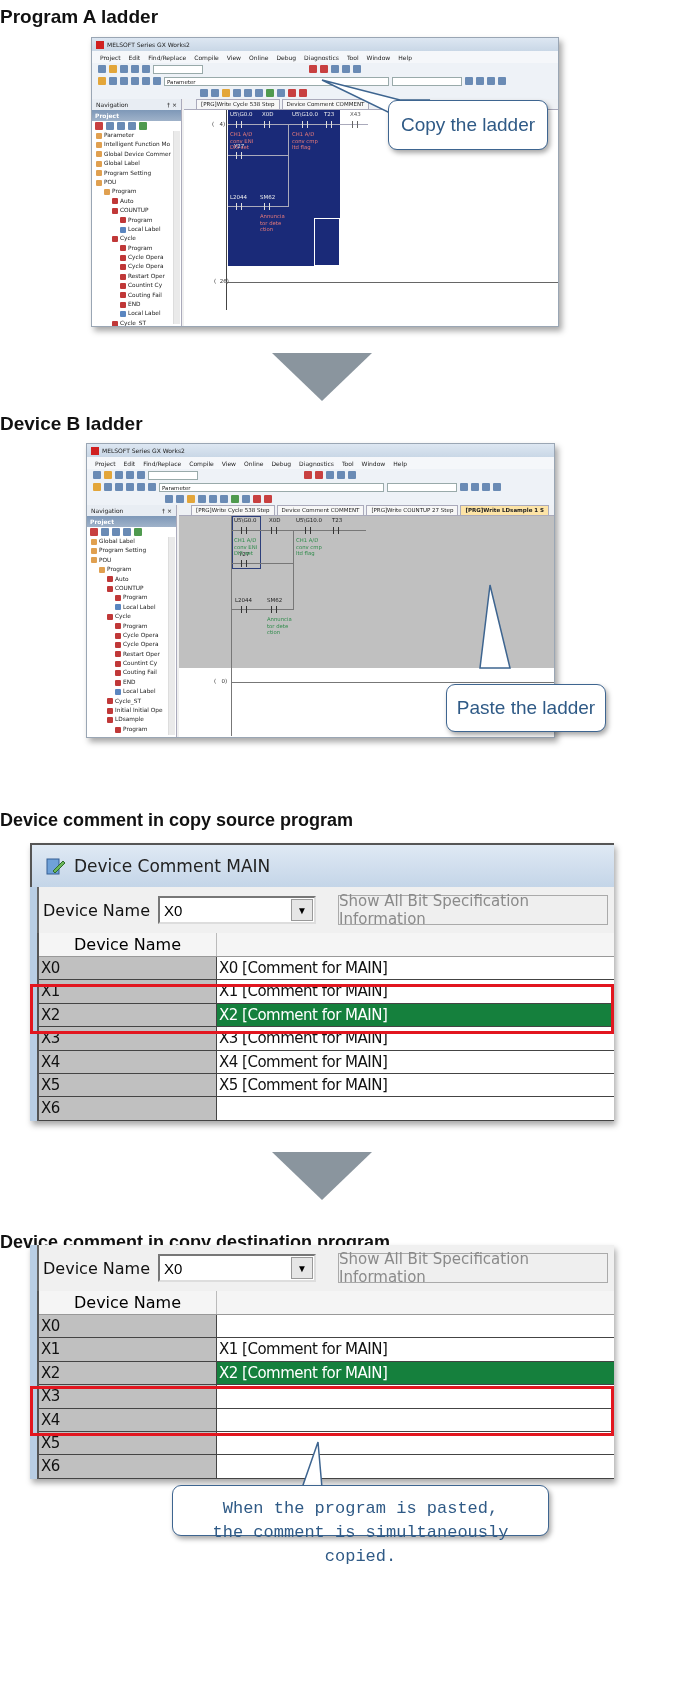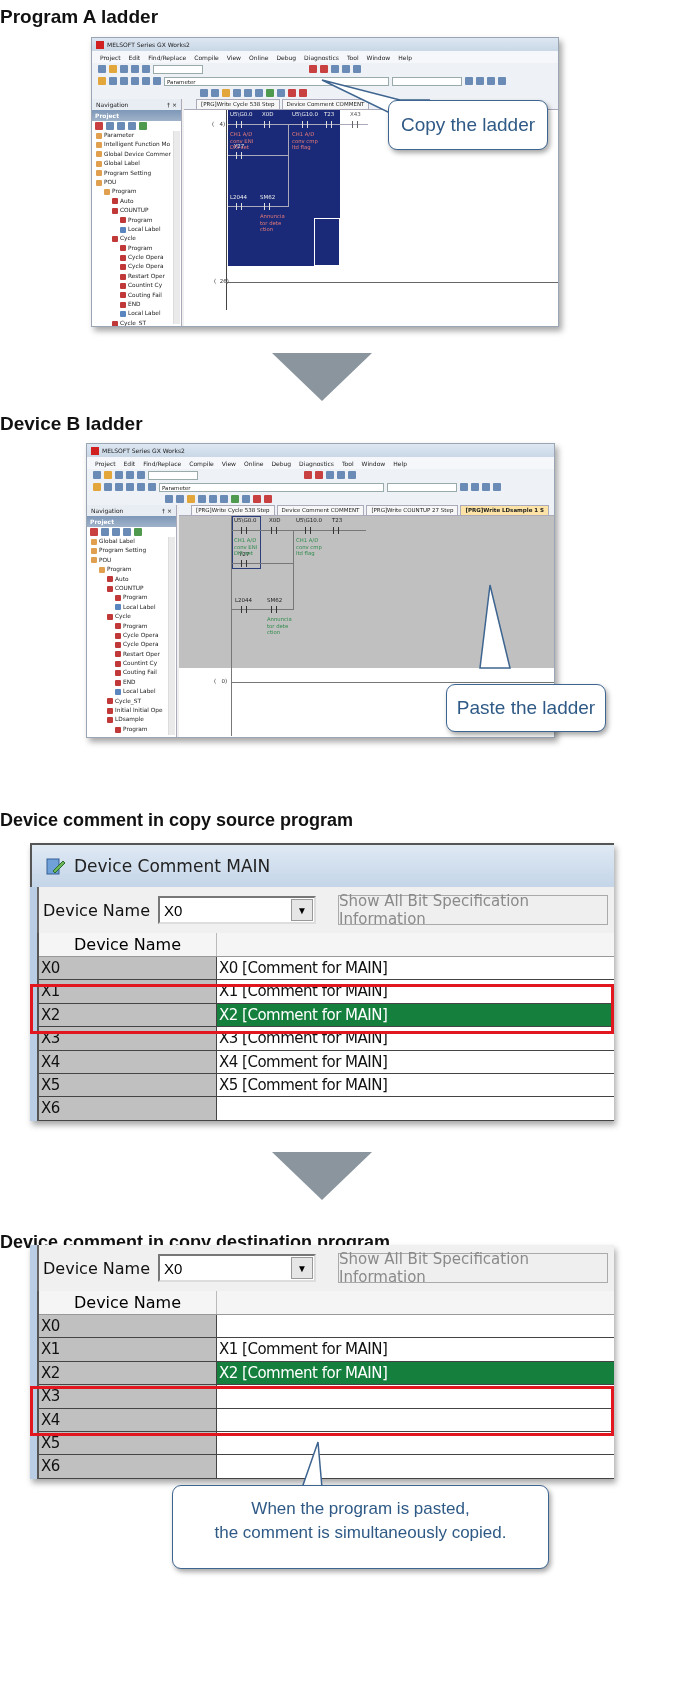--- a/index.html
+++ b/index.html
@@ -583,16 +583,16 @@
           <div class="c2"></div>
         </div>
     </div>
   </div>
 </div>
 <div class="redbox" style="top:1386px;"></div>
 
 <svg class="callout-tail" style="left:300px; top:1440px;" width="40" height="50">
   <polygon points="18,2 2,48 22,48" fill="#fff" stroke="#3e6590" stroke-width="1.5"></polygon>
 </svg>
-<div class="callout" style="left:172px; top:1485px; width:377px; height:84px; font-size:17px; line-height:24px; padding-top:11px;">
+<div class="callout" style="left:172px; top:1485px; width:377px; height:51px; font-size:17px; line-height:24px; padding-top:11px;font-family:Liberation Mono, monospace;">
   <div>When the program is pasted,</div>
   <div>the comment is simultaneously copied.</div>
 </div>
 
 </body></html>

